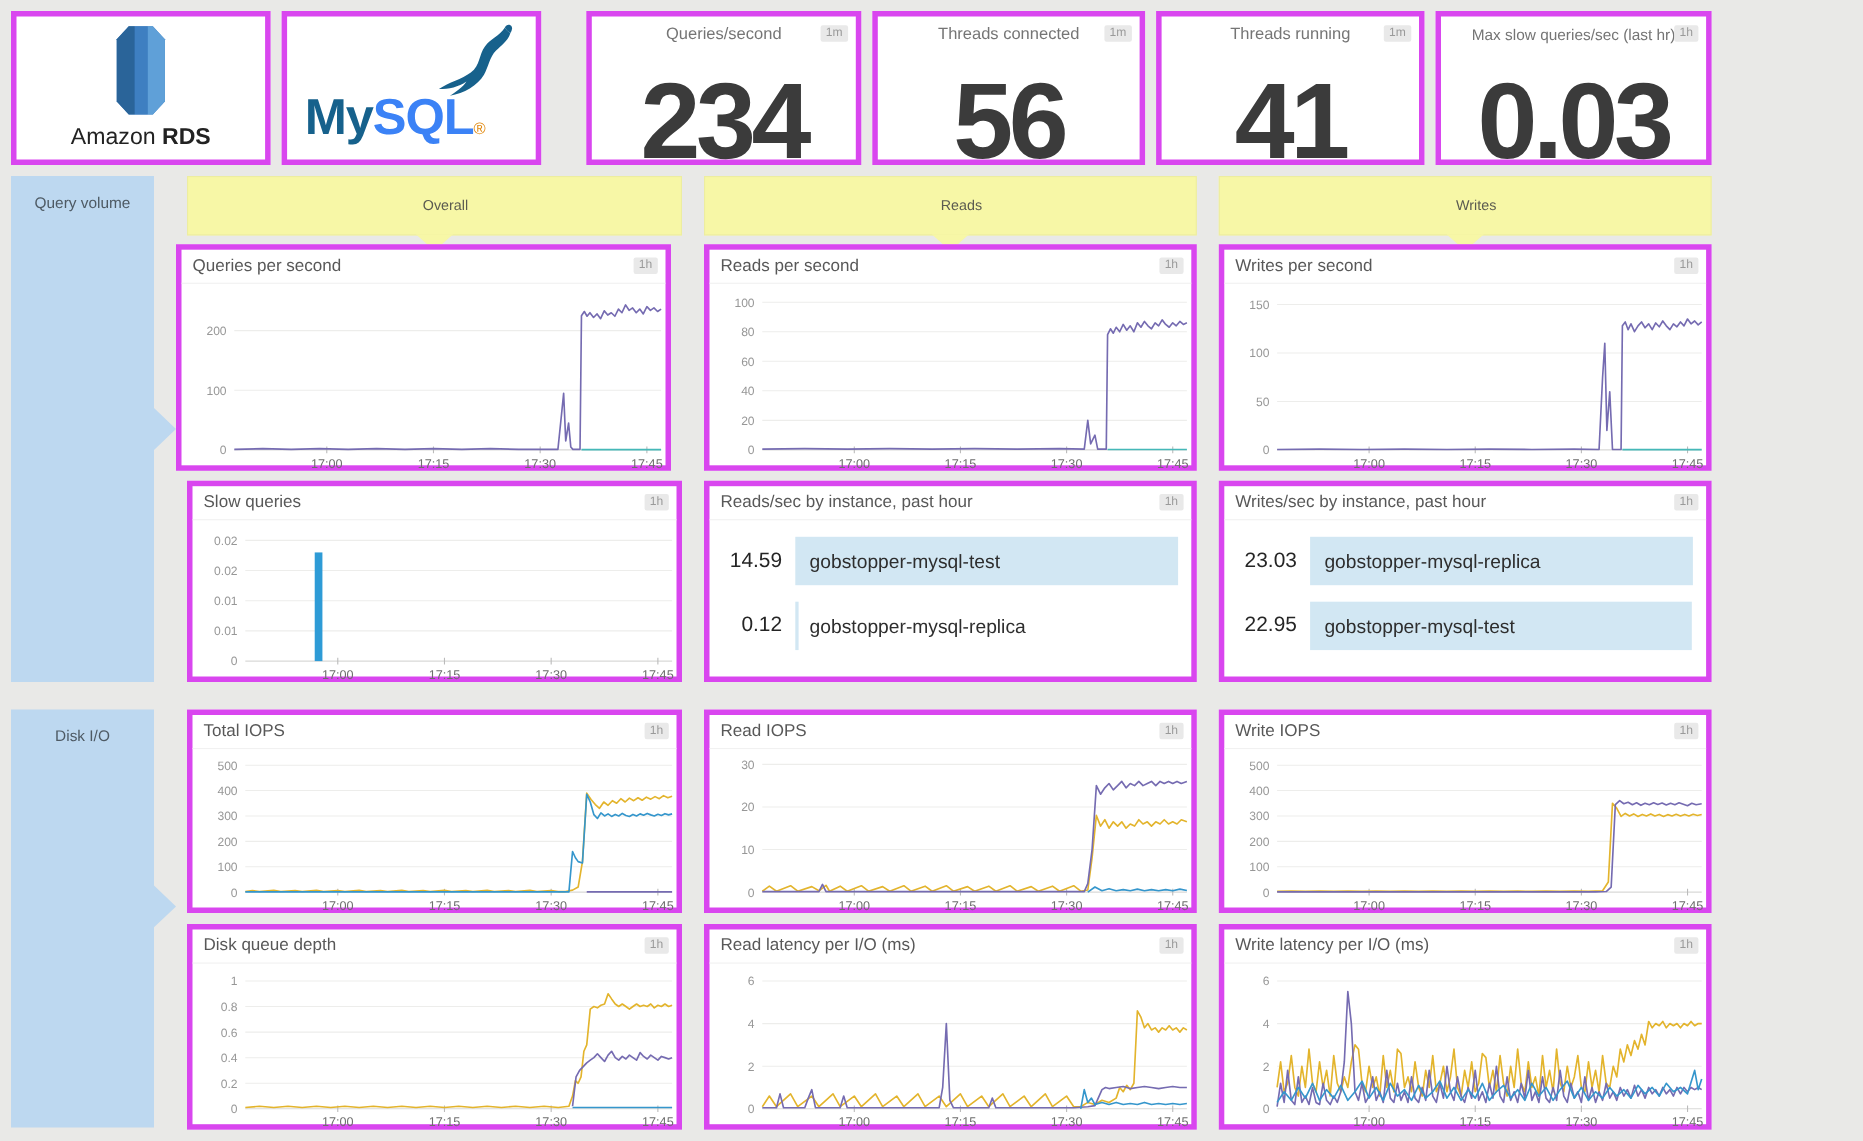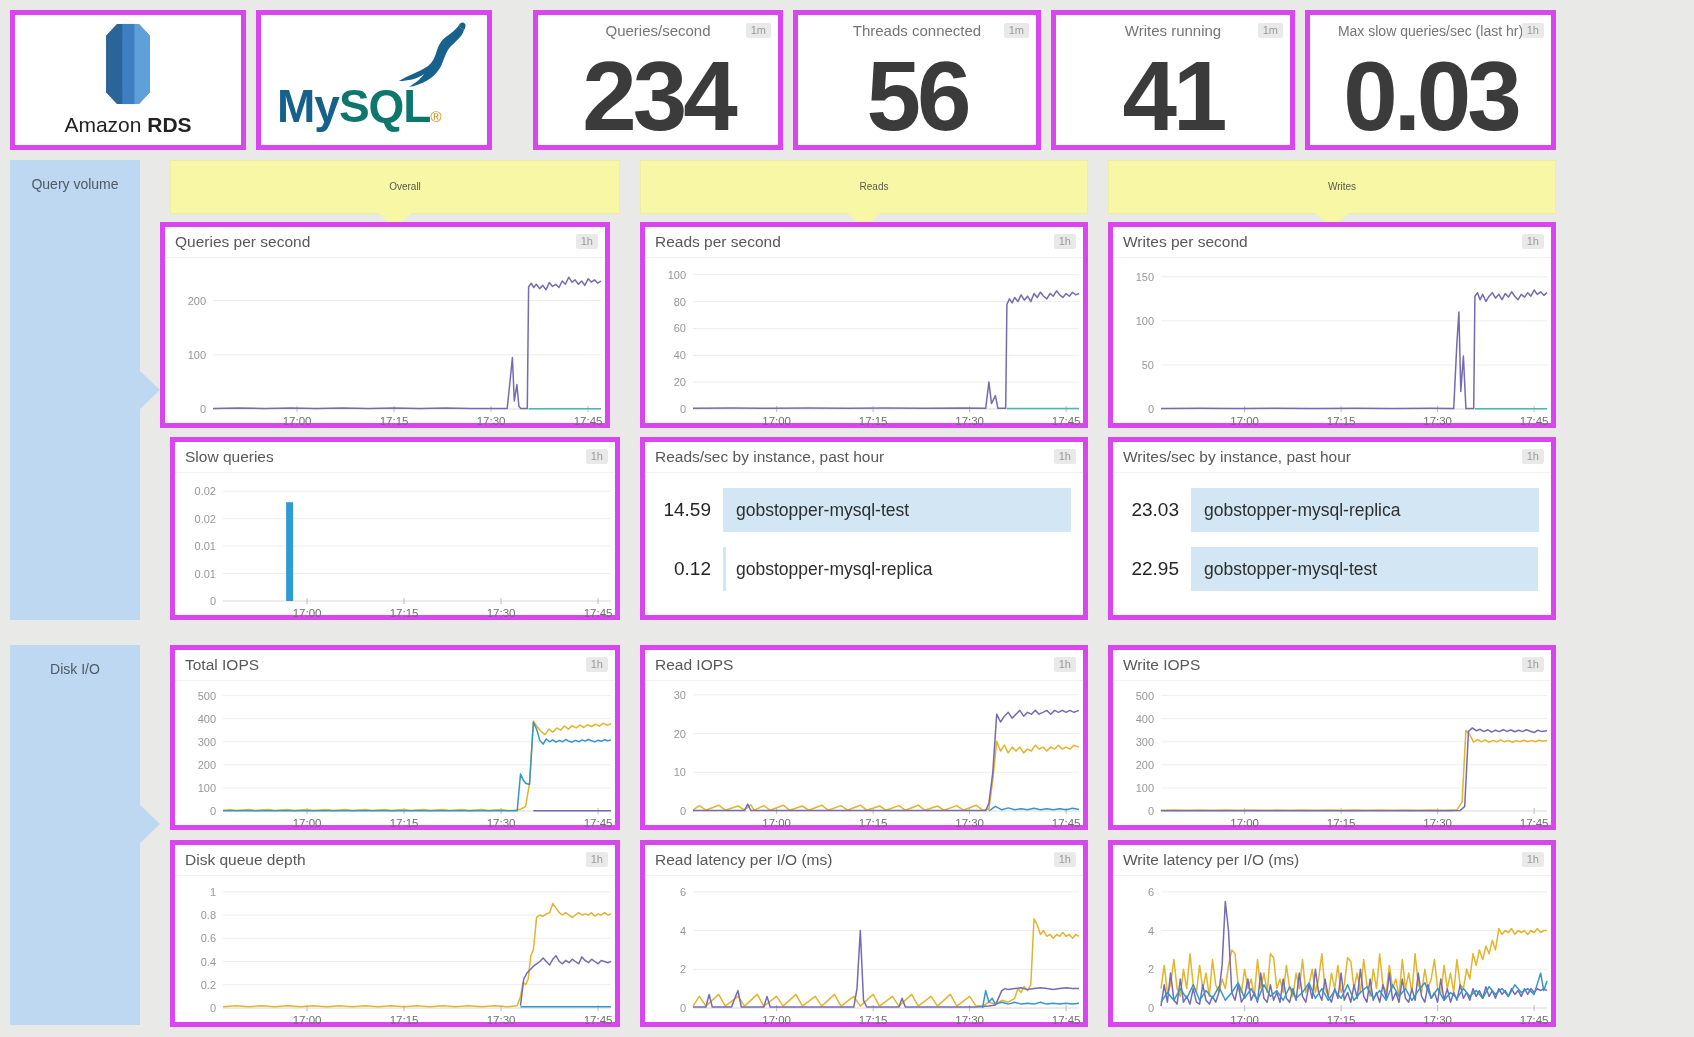--- a/index.html
+++ b/index.html
@@ -4,38 +4,38 @@
 <style>
   html,body{margin:0;padding:0;background:#e9e9e7;font-family:"Liberation Sans",sans-serif;}
   #dashboard{position:relative;width:1694px;height:1037px;background:#e9e9e7;overflow:hidden;}
   .card{position:absolute;background:#ffffff;border:5px solid #d946ef;box-sizing:border-box;}
   
   .metric-title{position:relative;height:32px;line-height:32px;text-align:center;
     font-size:15px;color:#757575;}
   .badge{position:absolute;right:7px;top:8px;background:#e9e9e9;color:#9a9a9a;
     font-size:11px;line-height:15px;padding:0 5px;border-radius:2px;}
   .metric-value{font-size:98px;font-weight:700;color:#3b3b3b;text-align:center;
-    line-height:1.0;letter-spacing:-4px;margin-top:0;}
+    line-height:1.0;letter-spacing:-4px;margin-top:14px;}
   
   .logo-tile{display:flex;flex-direction:column;align-items:center;justify-content:center;}
   .rds-text{font-size:21px;color:#222;margin-top:8px;}
   .rds-text b{font-weight:700;}
   .mysql-wrap{position:relative;width:210px;height:118px;}
   .mysql-word{position:absolute;bottom:6px;left:8px;font-size:46px;font-weight:700;letter-spacing:-1px;}
   .mysql-my{color:#16618c;}
-  .mysql-sql{color:#0f766e;}
+  .mysql-sql{color:#3b82f6;}
   .mysql-reg{color:#e1890f;font-size:15px;font-weight:400;vertical-align:baseline;}
   
   .note{position:absolute;background:#bdd8f0;color:#4e5a64;font-size:14px;text-align:center;
     padding-top:16px;box-sizing:border-box;}
   .note .arrow{position:absolute;left:100%;top:50%;margin-top:-19px;width:0;height:0;
     border:19px solid transparent;border-left:20px solid #bdd8f0;border-right-width:0;}
   
   .tab{position:absolute;height:54px;background:#f7f7a6;border:1px solid #ededa0;box-sizing:border-box;
-    text-align:center;line-height:52px;font-size:10px;color:#5a5a50;padding-left:20px;}
+    text-align:center;line-height:52px;font-size:13px;color:#5a5a50;padding-left:20px;}
   .tab .pointer{position:absolute;left:50%;top:100%;margin-left:-17px;width:0;height:0;
     border:17px solid transparent;border-top:15px solid #f7f7a6;border-bottom-width:0;}
   
   .chart-title{position:relative;height:30px;line-height:30px;padding:0 10px;
     font-size:15.5px;color:#585858;border-bottom:1px solid #f1f1f1;white-space:nowrap;}
   .chart-title .badge{top:7px;}
   .chart-body{position:absolute;top:31px;left:2px;right:2px;bottom:2px;}
   svg text{font-family:"Liberation Sans",sans-serif;}
   .ytick{font-size:11px;fill:#979797;}
   .xtick{font-size:11.5px;fill:#6e6e6e;}
@@ -77,21 +77,21 @@
     <div class="metric-title"><span>Queries/second</span><span class="badge">1m</span></div>
     <div class="metric-value">234</div>
   </div>
 
   <div class="card" style="left:793px;top:10px;width:248px;height:140px;">
     <div class="metric-title"><span>Threads connected</span><span class="badge">1m</span></div>
     <div class="metric-value">56</div>
   </div>
 
   <div class="card" style="left:1051px;top:10px;width:244px;height:140px;">
-    <div class="metric-title"><span>Writes running</span><span class="badge">1m</span></div>
+    <div class="metric-title"><span>Threads running</span><span class="badge">1m</span></div>
     <div class="metric-value">41</div>
   </div>
 
   <div class="card" style="left:1305px;top:10px;width:251px;height:140px;">
     <div class="metric-title" style="font-size:14px;"><span>Max slow queries/sec (last hr)</span><span class="badge">1h</span></div>
     <div class="metric-value">0.03</div>
   </div>
 
   <div class="note" style="left:10px;top:645px;width:130px;height:380px;">
     <span>Disk I/O</span>

